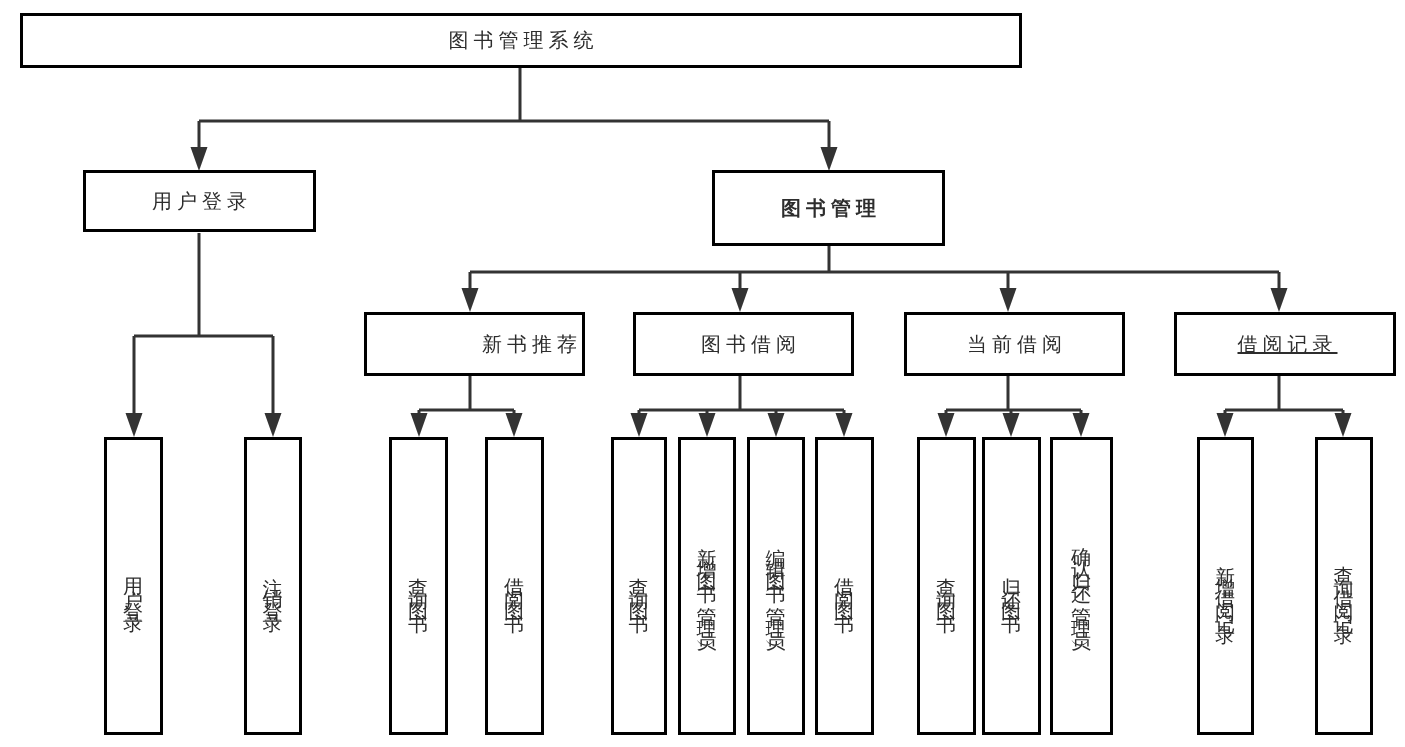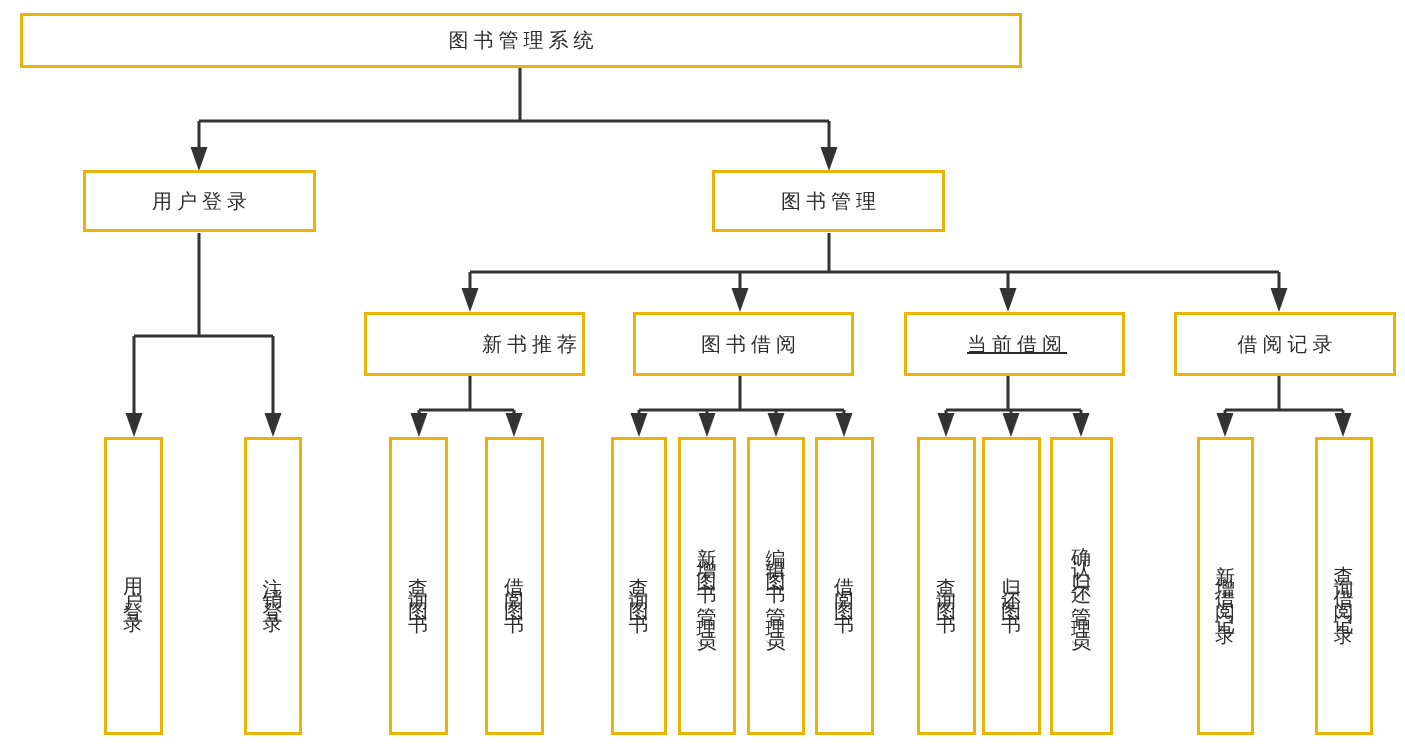--- a/index.html
+++ b/index.html
@@ -17,21 +17,21 @@
   }
   #wires {
     position: absolute;
     left: 0;
     top: 0;
     z-index: 1;
   }
   .node {
     position: absolute;
     box-sizing: border-box;
-    border: 3px solid #eab308;
+    border: 3px solid #000000;
     background: #ffffff;
     display: flex;
     align-items: center;
     justify-content: center;
     z-index: 2;
     color: #2d2d2d;
   }
   .hbox span {
     font-size: 20px;
     letter-spacing: 5px;
@@ -99,34 +99,34 @@
     </g>
   </svg>
 
   <div class="node hbox" style="left:20px; top:13px; width:1002px; height:55px;">
     <span>图书管理系统</span>
   </div>
 
   <div class="node hbox" style="left:83px; top:170px; width:233px; height:62px;">
     <span>用户登录</span>
   </div>
-  <div class="node hbox" style="left:712px; top:170px; width:233px; height:62px;">
+  <div class="node hbox" style="left:712px; top:170px; width:233px; height:76px;font-weight:bold;">
     <span>图书管理</span>
   </div>
 
   <div class="node hbox" style="left:364px; top:312px; width:221px; height:64px;justify-content:flex-end;">
     <span>新书推荐</span>
   </div>
   <div class="node hbox" style="left:633px; top:312px; width:221px; height:64px;padding-left:10px;">
     <span>图书借阅</span>
   </div>
-  <div class="node hbox" style="left:904px; top:312px; width:221px; height:64px;text-decoration:underline;">
+  <div class="node hbox" style="left:904px; top:312px; width:221px; height:64px;">
     <span>当前借阅</span>
   </div>
-  <div class="node hbox" style="left:1174px; top:312px; width:222px; height:64px;">
+  <div class="node hbox" style="left:1174px; top:312px; width:222px; height:64px;text-decoration:underline;">
     <span>借阅记录</span>
   </div>
 
   <div class="node vbox" style="left:104px; top:437px; width:59px; height:298px;">
     <span>用户登录</span>
   </div>
   <div class="node vbox" style="left:244px; top:437px; width:58px; height:298px;">
     <span>注销登录</span>
   </div>
 

